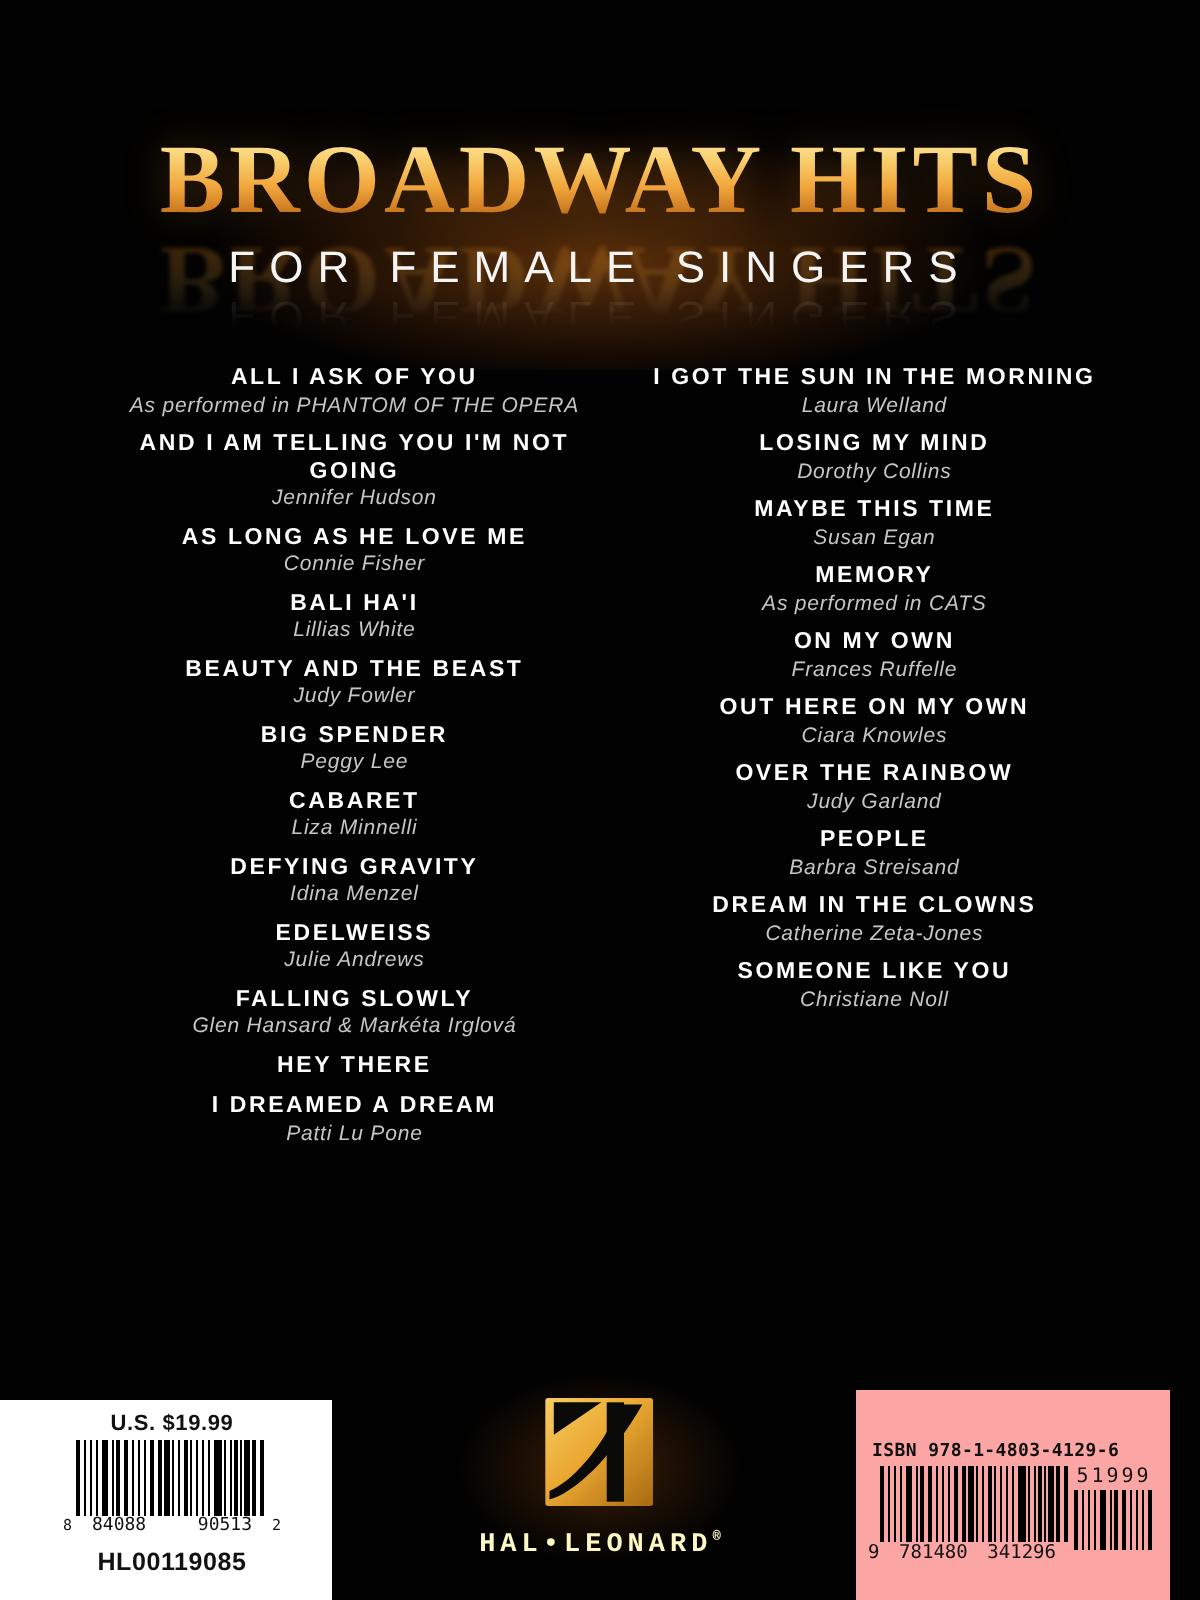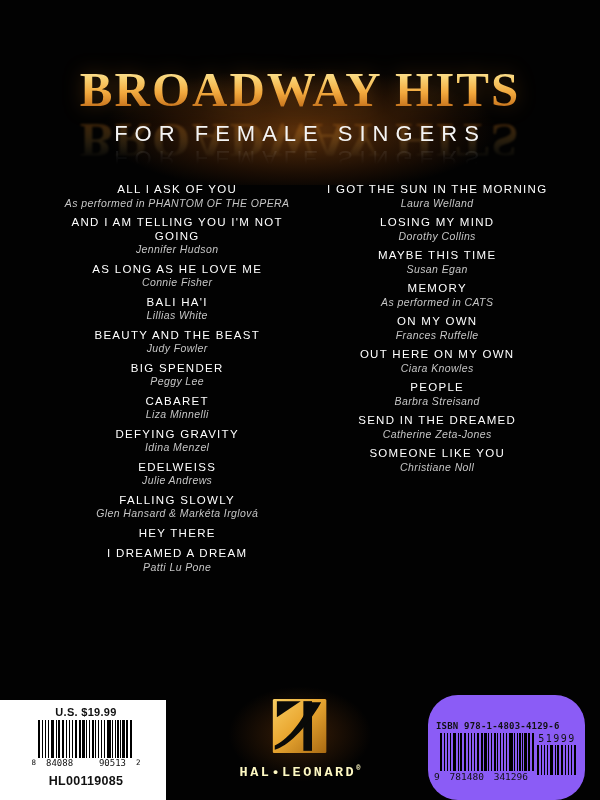--- a/index.html
+++ b/index.html
@@ -21,42 +21,42 @@
     color:#f4f4f4;font-size:22px;line-height:26px;letter-spacing:7px;font-weight:400;}
   .cover-subtitle.reflect{top:145px;transform:scaleY(-1);opacity:.14;
     -webkit-mask-image:linear-gradient(180deg,transparent 25%,rgba(0,0,0,.8) 100%);
     mask-image:linear-gradient(180deg,transparent 25%,rgba(0,0,0,.8) 100%);}
   
   .songs{position:absolute;top:183px;left:42px;width:520px;display:flex;}
   .song-col{box-sizing:border-box;}
   .song-col.left{width:52%;padding:0 6px;}
   .song-col.right{width:48%;padding:0 4px;}
   .song-entry{margin-bottom:7px;text-align:center;}
-  .song-title{font-size:11.5px;font-weight:400;letter-spacing:1.3px;color:#ffffff;line-height:13.5px;}
+  .song-title{font-size:11.5px;font-weight:700;letter-spacing:1.3px;color:#ffffff;line-height:13.5px;}
   .song-artist{font-size:10.5px;font-style:italic;color:#c6c6c6;line-height:12.5px;letter-spacing:.4px;}
   
   .price-box{position:absolute;left:0;top:700px;width:166px;height:100px;background:#fff;}
   .price-inner{padding:6px 0 0 16px;width:140px;text-align:center;color:#111;}
   .price-label{font-size:11px;font-weight:700;letter-spacing:.3px;}
   .upc-row{display:flex;justify-content:center;align-items:flex-end;margin-top:2px;}
   .upc-outer{font-family:"DejaVu Sans Mono",monospace;font-size:7.5px;margin:0 2px 1px 2px;}
   .upc-mid{width:96px;}
   .bars{display:flex;overflow:hidden;align-items:stretch;}
   .bars b{background:#000;flex:none;height:100%;}
   .upc-bars{height:38px;width:96px;}
   .upc-digits{display:flex;justify-content:space-between;padding:0 8px;
     font-family:"DejaVu Sans Mono",monospace;font-size:9px;line-height:9px;margin-top:1px;}
   .catalog{font-size:12.5px;font-weight:700;margin-top:6px;letter-spacing:.3px;}
   .logo-glow{position:absolute;left:210px;top:680px;width:180px;height:120px;
     background:radial-gradient(ellipse 55% 55% at 50% 45%, rgba(140,72,14,.4), transparent 72%);}
   .logo{position:absolute;left:50%;top:698px;transform:translateX(-50%);text-align:center;z-index:2;}
   .logo-text{margin-top:6px;color:#fef9c3;font-size:13.5px;font-weight:700;letter-spacing:2.5px;
     font-family:Liberation Mono, monospace;}
   .logo-text sup{font-size:7px;letter-spacing:0;}
-  .isbn-box{position:absolute;left:428px;top:695px;width:157px;height:105px;background:#8b5cf6;color:#111;border-radius:30px;}
+  .isbn-box{position:absolute;left:428px;top:695px;width:157px;height:105px;background:#fca5a5;color:#111;}
   .isbn-label{margin:26px 0 2px 8px;font-family:"DejaVu Sans Mono",monospace;font-size:9px;
     font-weight:700;letter-spacing:.2px;white-space:nowrap;}
   .ean-wrap{display:flex;padding-left:6px;}
   .ean-main{width:100px;}
   .ean-bars{height:38px;width:96px;margin-left:6px;}
   .ean-digits{display:flex;justify-content:space-between;padding-right:6px;
     font-family:"DejaVu Sans Mono",monospace;font-size:9.5px;line-height:10px;margin-top:1px;}
   .ean-supp{width:46px;text-align:center;}
   .supp-digits{font-family:"DejaVu Sans Mono",monospace;font-size:10px;letter-spacing:1.5px;line-height:11px;}
   .supp-bars{height:30px;width:40px;margin:1px auto 0 auto;}
@@ -141,25 +141,29 @@
         </div>
         <div class="song-entry">
           <div class="song-title">ON MY OWN</div>
           <div class="song-artist">Frances Ruffelle</div>
         </div>
         <div class="song-entry">
           <div class="song-title">OUT HERE ON MY OWN</div>
           <div class="song-artist">Ciara Knowles</div>
         </div>
         <div class="song-entry">
+          <div class="song-title">OVER THE RAINBOW</div>
+          <div class="song-artist">Judy Garland</div>
+        </div>
+        <div class="song-entry">
           <div class="song-title">PEOPLE</div>
           <div class="song-artist">Barbra Streisand</div>
         </div>
         <div class="song-entry">
-          <div class="song-title">SEND IN THE DREAMED</div>
+          <div class="song-title">DREAM IN THE CLOWNS</div>
           <div class="song-artist">Catherine Zeta-Jones</div>
         </div>
         <div class="song-entry">
           <div class="song-title">SOMEONE LIKE YOU</div>
           <div class="song-artist">Christiane Noll</div>
         </div>
       </div>
   </div>
 
   <div class="price-box">

